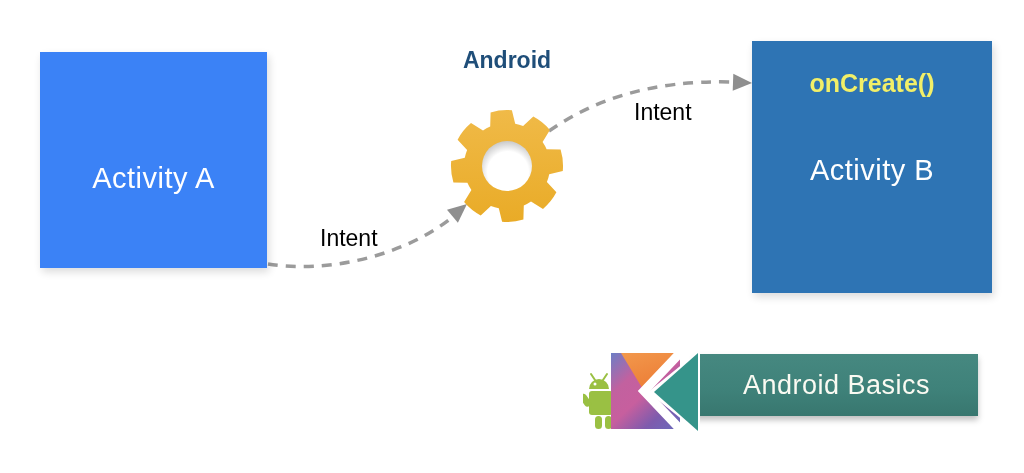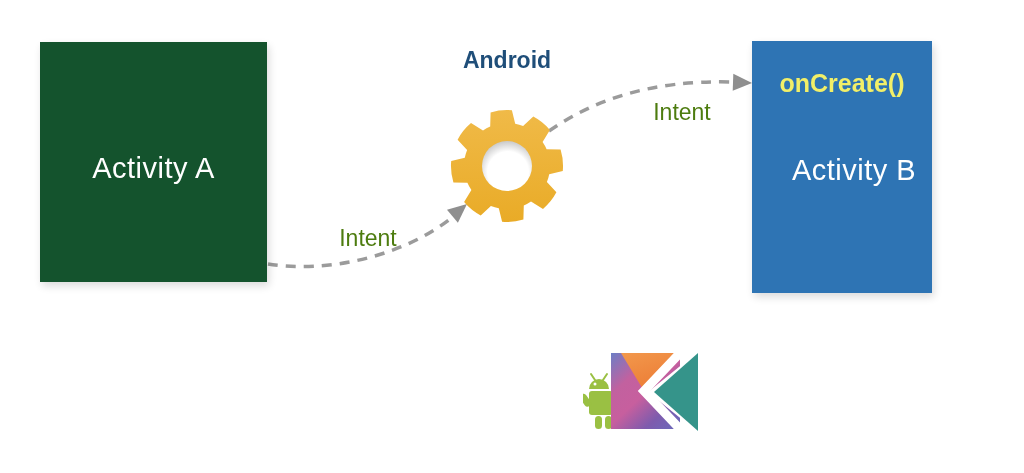--- a/index.html
+++ b/index.html
@@ -3,35 +3,35 @@
 <meta charset="utf-8">
 <style>
   html,body{margin:0;padding:0;background:#fff;}
   .stage{
     position:relative;width:1024px;height:473px;background:#ffffff;overflow:hidden;
     font-family:"Liberation Sans","DejaVu Sans",sans-serif;
   }
   .abs{position:absolute;}
   
   .act-box{position:absolute;box-shadow:2px 4px 8px rgba(0,0,0,0.14);}
-  .box-a{left:40px;top:42px;width:227px;height:240px;background:#14532d;}
-  .box-b{left:752px;top:41px;width:180px;height:252px;background:#2e74b4;}
+  .box-a{left:40px;top:52px;width:227px;height:216px;background:#3b82f6;}
+  .box-b{left:752px;top:41px;width:240px;height:252px;background:#2e74b4;}
   .box-title{position:absolute;left:0;width:100%;text-align:center;color:#ffffff;
     font-size:29px;font-weight:400;letter-spacing:0.5px;}
   .box-a .box-title{top:110px;}
-  .box-b .box-title{top:113px;padding-left:12px;}
+  .box-b .box-title{top:113px;}
   .box-method{position:absolute;left:0;width:100%;text-align:center;color:#f2ef68;
     font-weight:700;}
   .box-a .box-method{bottom:14px;font-size:27px;}
   .box-b .box-method{top:28px;font-size:25px;}
   
   .sys-label{left:447px;top:47px;width:120px;text-align:center;color:#1f4e79;
     font-size:23px;font-weight:600;line-height:27px;}
   
-  .intent{width:96px;text-align:center;color:#4d7c0f;font-size:23px;}
+  .intent{width:96px;color:#000000;font-size:23px;}
   .intent-1{left:320px;top:225px;}
   .intent-2{left:634px;top:99px;}
   
   .overlay{position:absolute;left:0;top:0;}
   .dash{fill:none;stroke:#9b9b9b;stroke-width:3.5;stroke-dasharray:10 8;}
   .head{fill:#8f8f8f;}
   
   .robot-svg{left:583px;top:372px;z-index:1;}
   .kotlin-svg{left:611px;top:353px;z-index:2;}
   .tri-white{left:648px;top:350px;width:52px;height:84px;background:#ffffff;z-index:3;
@@ -115,15 +115,18 @@
       </linearGradient>
     </defs>
     <rect width="69" height="76" fill="url(#kbase)"></rect>
     <path d="M10 0 L69 0 L33 38 Z" fill="url(#korange)"></path>
     <path d="M69 0 L33 38 L69 76" fill="none" stroke="#ffffff" stroke-width="9"></path>
   </svg>
 
   <div class="abs tri-white"></div>
   <div class="abs tri-teal"></div>
 
+  <div class="abs ribbon">
+    <span class="ribbon-text">Android Basics</span>
+  </div>
 
 
 </div>
 
 </body></html>

